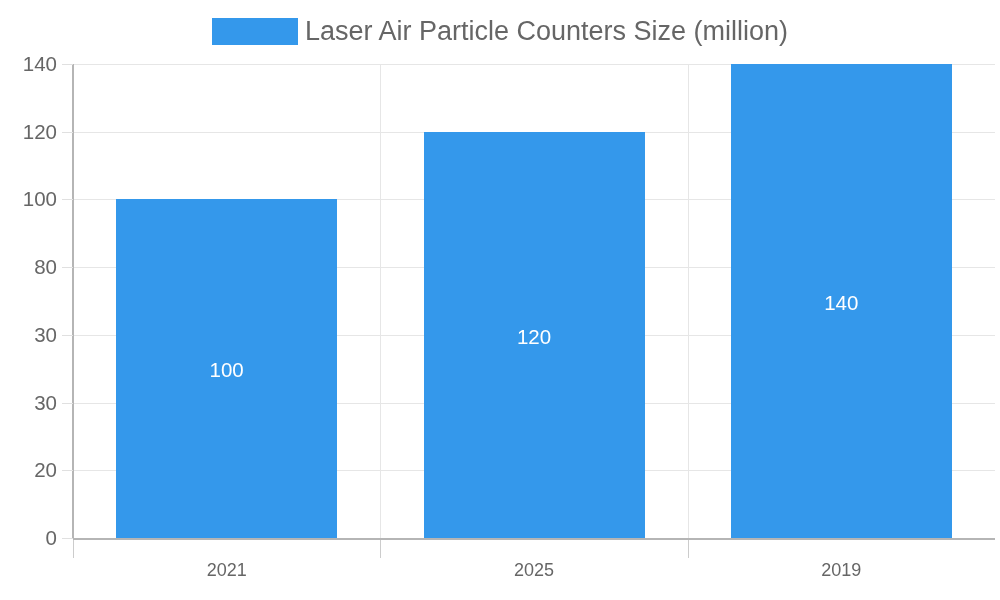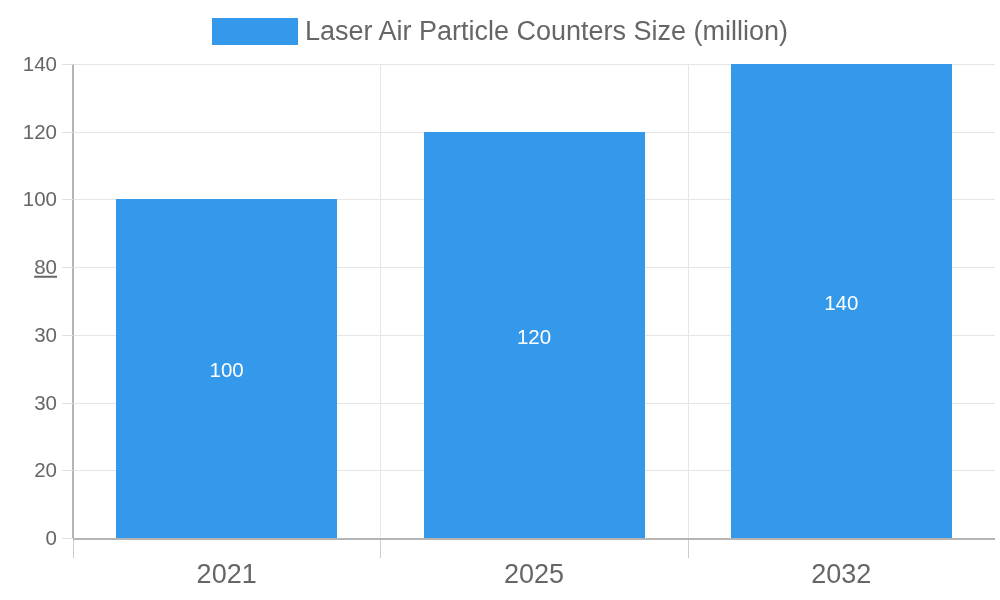--- a/index.html
+++ b/index.html
@@ -119,21 +119,21 @@
     left: 0;
     top: 0;
     width: 57px;
     height: 600px;
   }
 
   
   .xlabel {
     position: absolute;
     top: 561px;
-    font-size: 27px;
+    font-size: 18px;
     color: #666666;
     text-align: center;
     line-height: 1;
     transform: translateX(-50%);
   }
 
   
   .bar {
     position: absolute;
     background: #3498eb;
@@ -156,21 +156,21 @@
   <div id="legend">
     <div id="legend-swatch"></div>
     <div id="legend-label">Laser Air Particle Counters Size (million)</div>
   </div>
 
   <div id="y-labels">
       <div class="ylabel" style="top: 538px;">0</div>
       <div class="ylabel" style="top: 470.286px; margin-left: 47px;">20</div>
       <div class="ylabel" style="top: 402.571px;">30</div>
       <div class="ylabel" style="top: 334.857px;">30</div>
-      <div class="ylabel" style="top: 267.143px; text-decoration: underline;">80</div>
+      <div class="ylabel" style="top: 267.143px;">80</div>
       <div class="ylabel" style="top: 199.429px;">100</div>
       <div class="ylabel" style="top: 131.714px;">120</div>
       <div class="ylabel" style="top: 64px;">140</div>
     </div>
 
   <div id="plot">
       <div class="gridline" style="top: 474px;"></div>
       <div class="gridline" style="top: 406.286px;"></div>
       <div class="gridline" style="top: 338.571px;"></div>
       <div class="gridline" style="top: 270.857px;"></div>
@@ -184,21 +184,21 @@
       <div class="catline" style="left: 614.667px;"></div>
       <div class="bar" style="width: 221px; height: 474px; left: 657.833px; top: 0px; background: rgb(52, 152, 235);"></div>
     </div>
 
   <div id="y-axis-line"></div>
   <div id="x-axis-line"></div>
 
   <div id="x-axis-zone">
       <div class="xlabel" style="left: 226.667px;">2021</div>
       <div class="xlabel" style="left: 534px;">2025</div>
-      <div class="xlabel" style="left: 841.333px;">2032</div>
+      <div class="xlabel" style="left: 841.333px;">2019</div>
     </div>
 
 <div class="ytick" style="top: 538px;"></div>
     <div class="ytick" style="top: 470.286px;"></div>
     <div class="ytick" style="top: 402.571px;"></div>
     <div class="ytick" style="top: 334.857px;"></div>
     <div class="ytick" style="top: 267.143px;"></div>
     <div class="ytick" style="top: 199.429px;"></div>
     <div class="ytick" style="top: 131.714px;"></div>
     <div class="ytick" style="top: 64px;"></div>

